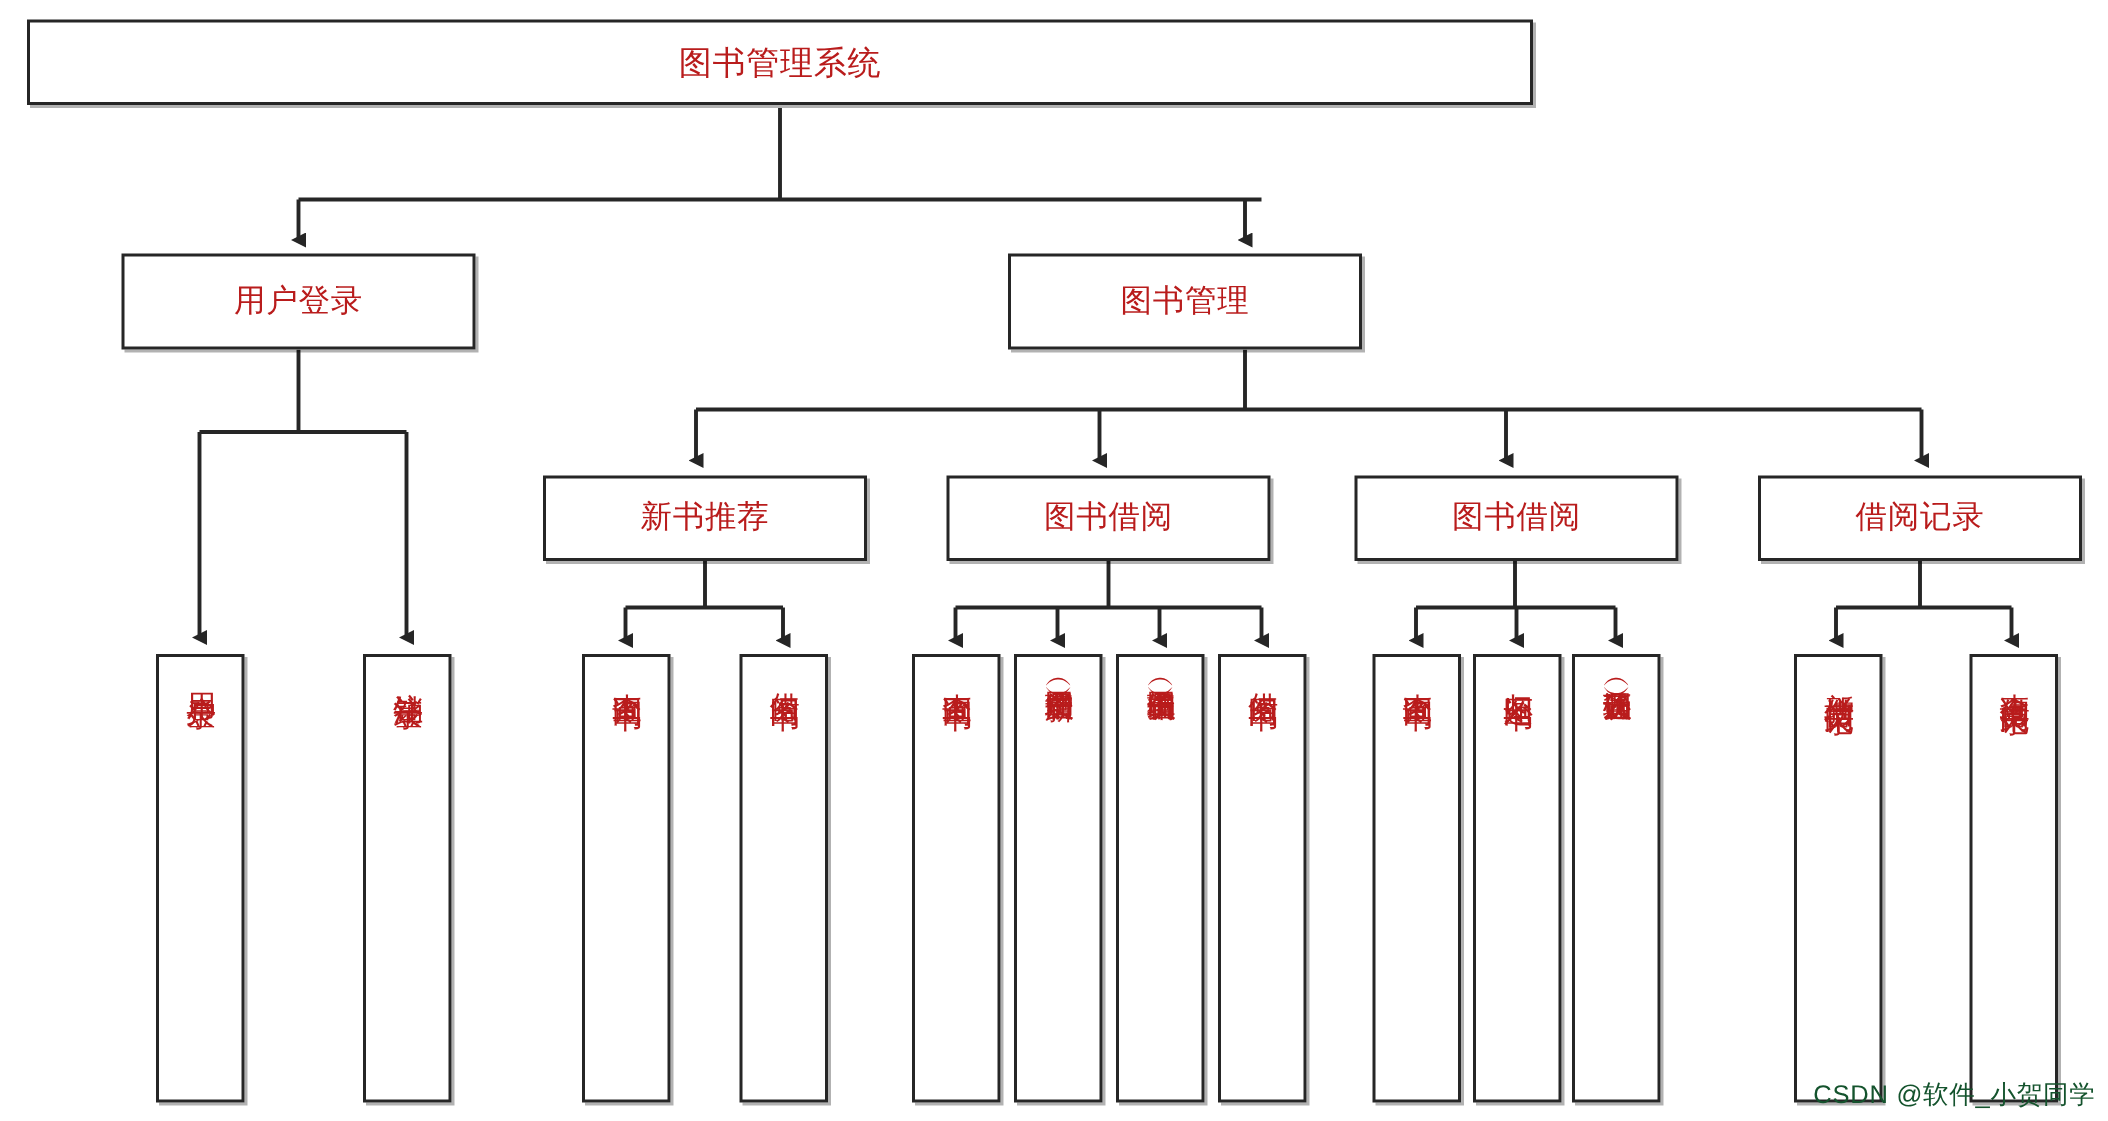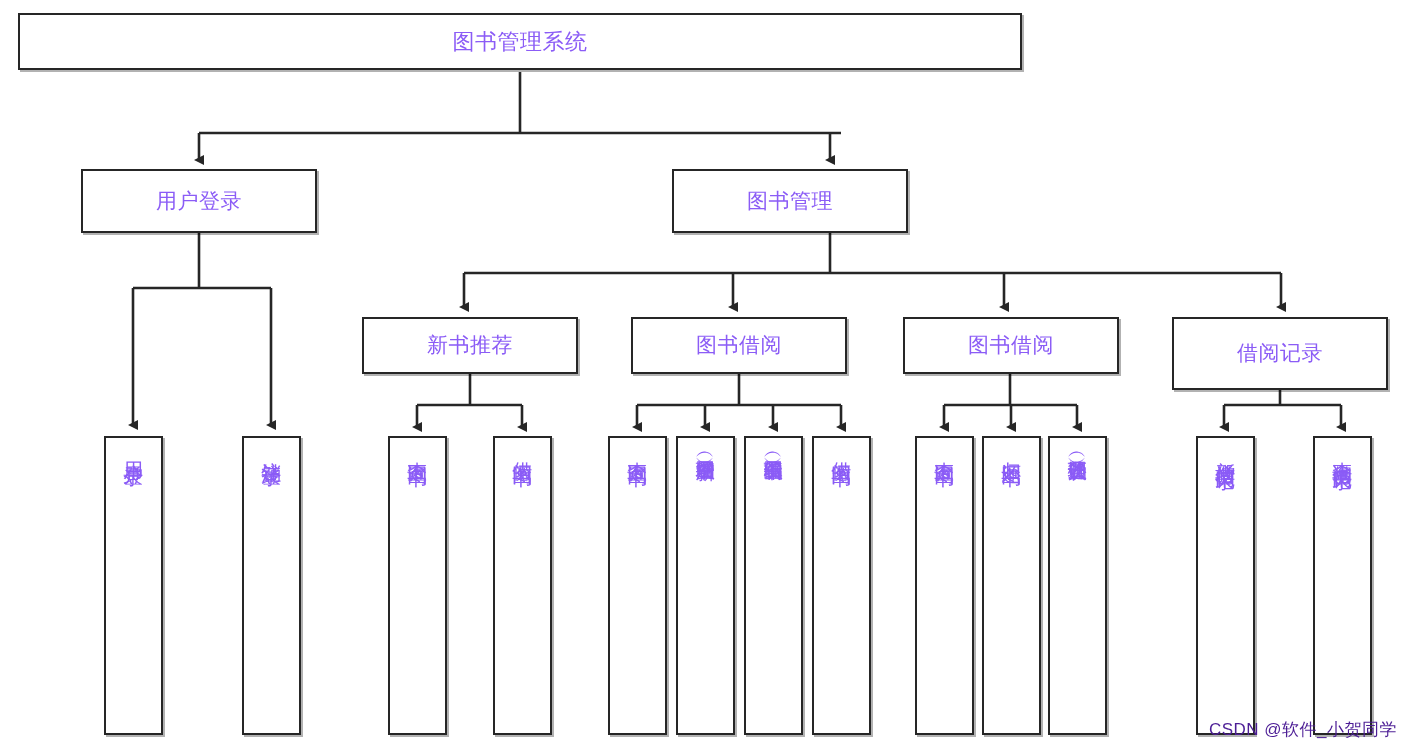--- a/index.html
+++ b/index.html
@@ -29,21 +29,21 @@
   }
   .node {
     position: absolute;
     box-sizing: border-box;
     background: #ffffff;
     border: 2px solid #262626;
     box-shadow: 2px 2px 0 0 rgba(0,0,0,0.30);
     display: flex;
     align-items: center;
     justify-content: center;
-    color: #8b5cf6;
+    color: #b91c1c;
   }
   .node .label {
     display: block;
     text-align: center;
     line-height: 1.18;
     white-space: nowrap;
   }
   
   .node.horiz .label {
     font-size: 21px;
@@ -68,21 +68,21 @@
   }
   .node.vert.tall .label {
     font-size: 19px;
     letter-spacing: 0px;
   }
   #watermark {
     position: absolute;
     right: 8px;
     bottom: 6px;
     font-size: 17px;
-    color: #4c1d95;
+    color: #14532d;
     letter-spacing: 0.5px;
     white-space: nowrap;
   }
 </style>
 </head>
 <body>
 
 <div id="diagram">
 
   <svg id="edges" viewBox="0 0 1405 747" xmlns="http://www.w3.org/2000/svg">
@@ -148,21 +148,21 @@
 
   <div class="node horiz" style="left:631px; top:317px; width:216px; height:57px;">
     <span class="label">图书借阅</span>
   </div>
   <div class="node horiz" style="left:362px; top:317px; width:216px; height:57px;">
     <span class="label">新书推荐</span>
   </div>
   <div class="node horiz" style="left:903px; top:317px; width:216px; height:57px;">
     <span class="label">图书借阅</span>
   </div>
-  <div class="node horiz" style="left:1172px; top:317px; width:216px; height:73px;">
+  <div class="node horiz" style="left:1172px; top:317px; width:216px; height:57px;">
     <span class="label">借阅记录</span>
   </div>
 
   <div class="node vert" style="left:104px; top:436px; width:59px; height:299px;">
     <span class="label">用户登录</span>
   </div>
   <div class="node vert" style="left:242px; top:436px; width:59px; height:299px;">
     <span class="label">注销登录</span>
   </div>
 

